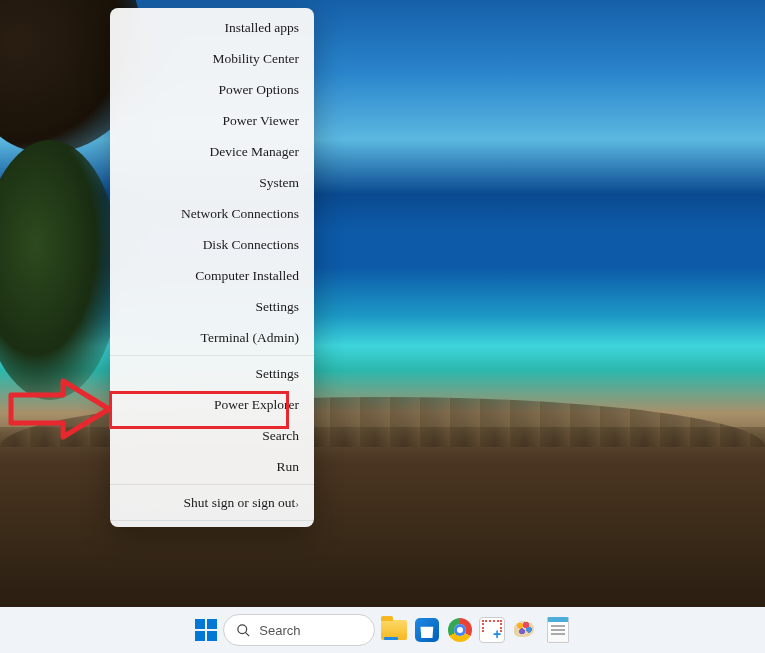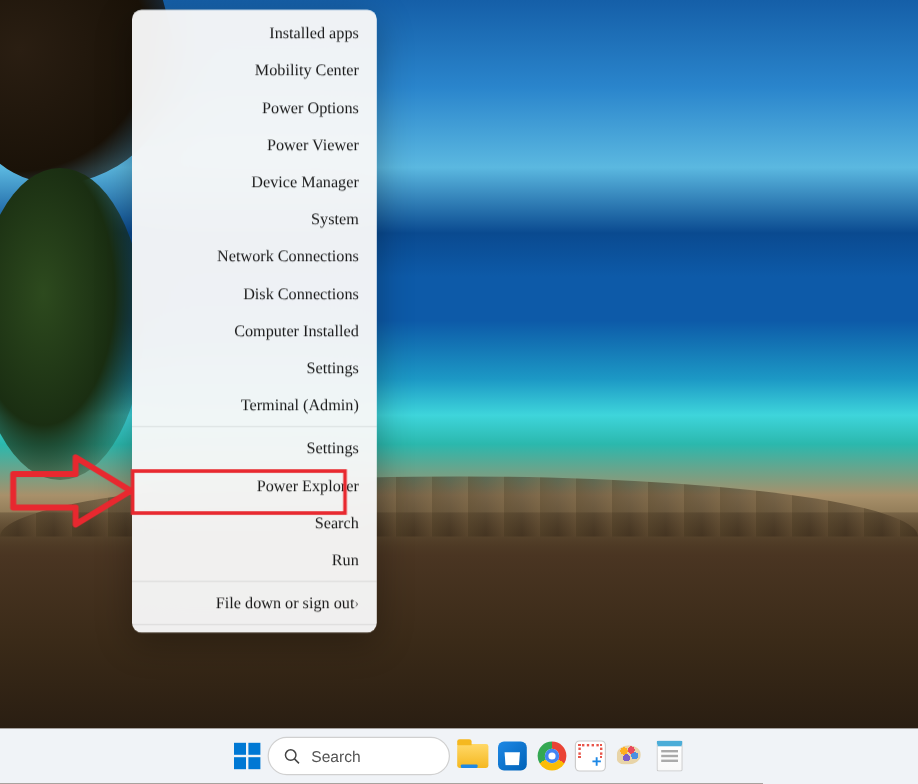--- a/index.html
+++ b/index.html
@@ -377,21 +377,21 @@
       <span>Power Explorer</span>
     </div>
     <div class="menu-item">
       <span>Search</span>
     </div>
     <div class="menu-item">
       <span>Run</span>
     </div>
     <div class="menu-separator"></div>
     <div class="menu-item">
-      <span>File down or sign out</span>
+      <span>Shut sign or sign out</span>
       <span class="chevron">›</span>
     </div>
     <div class="menu-separator"></div>
   </div>
 
 <svg class="arrow" width="106" height="68">
   <polygon points="4,20 56,20 56,6 102,34 56,62 56,48 4,48" fill="none" stroke="#e8282f" stroke-width="5" stroke-linejoin="round"></polygon>
 </svg>
 
 <div class="highlight-box highlight-settings"></div>

